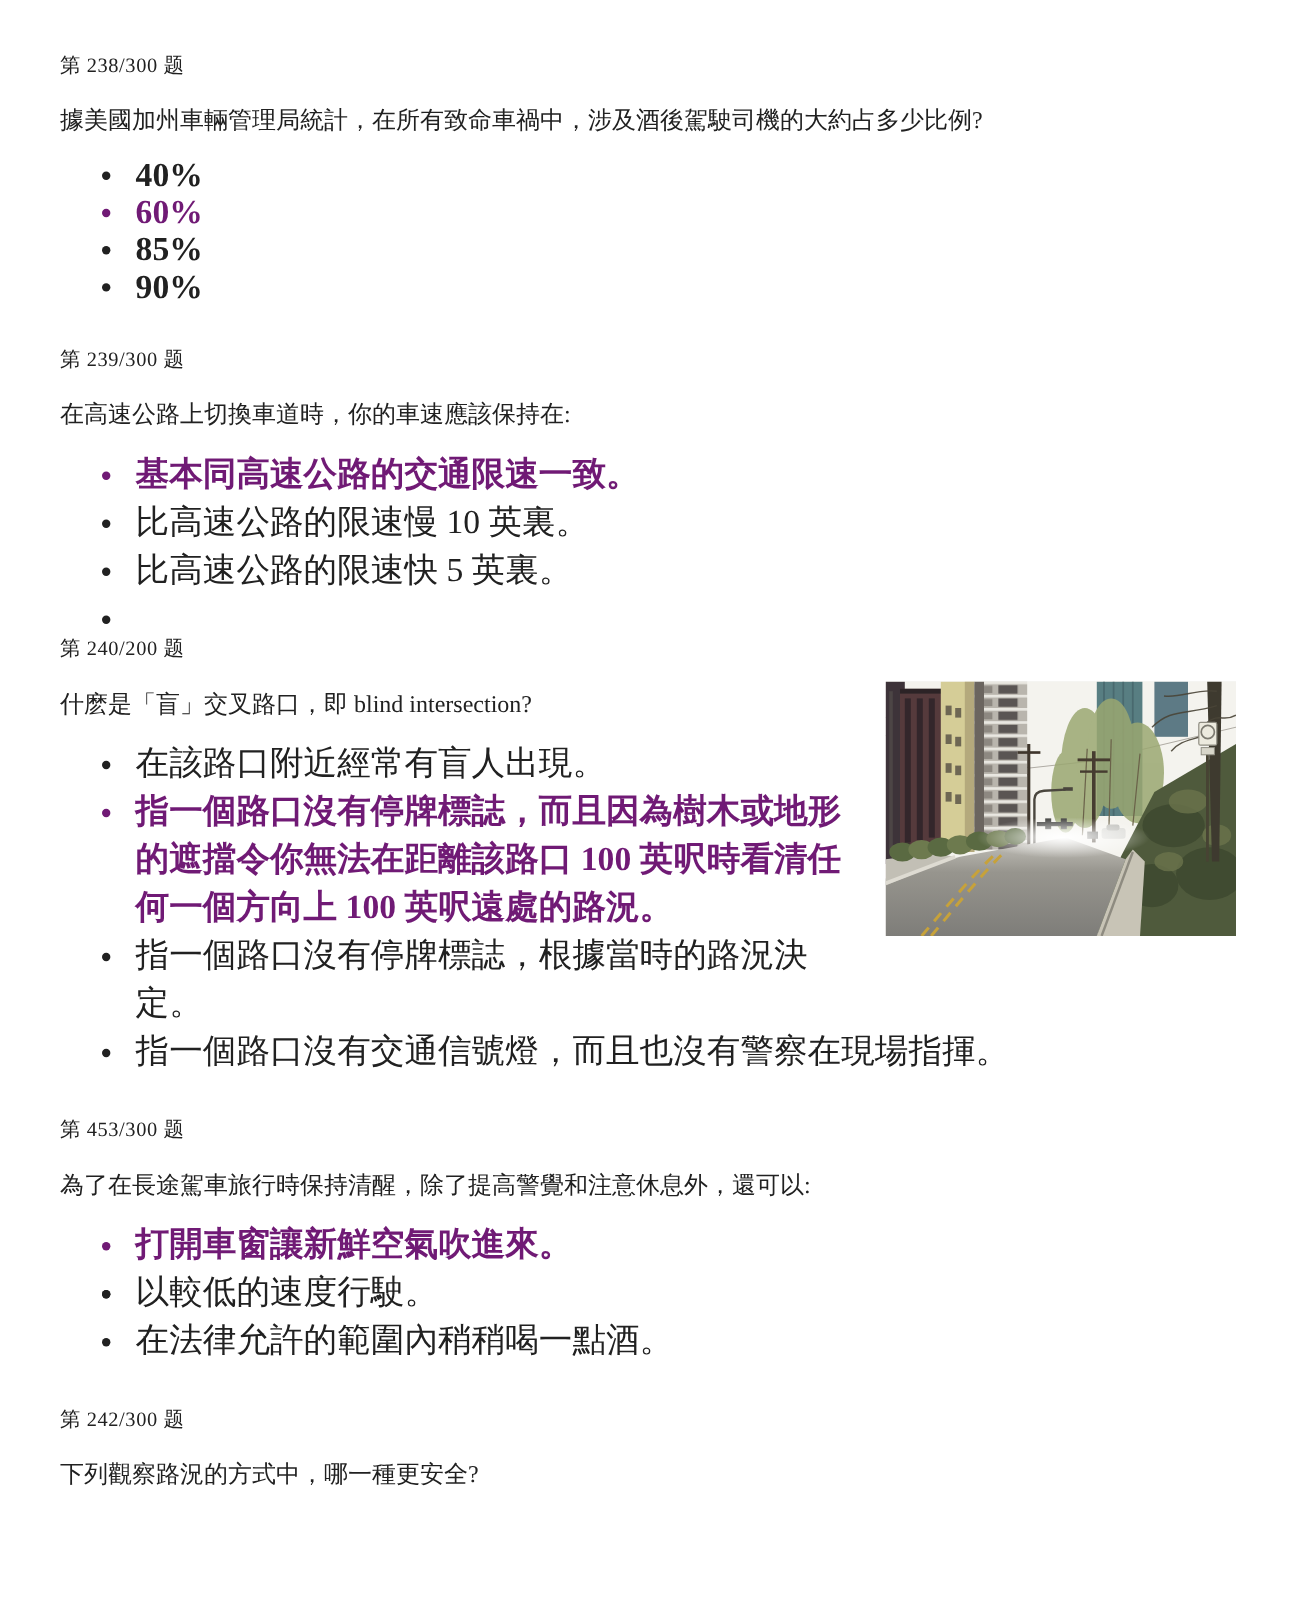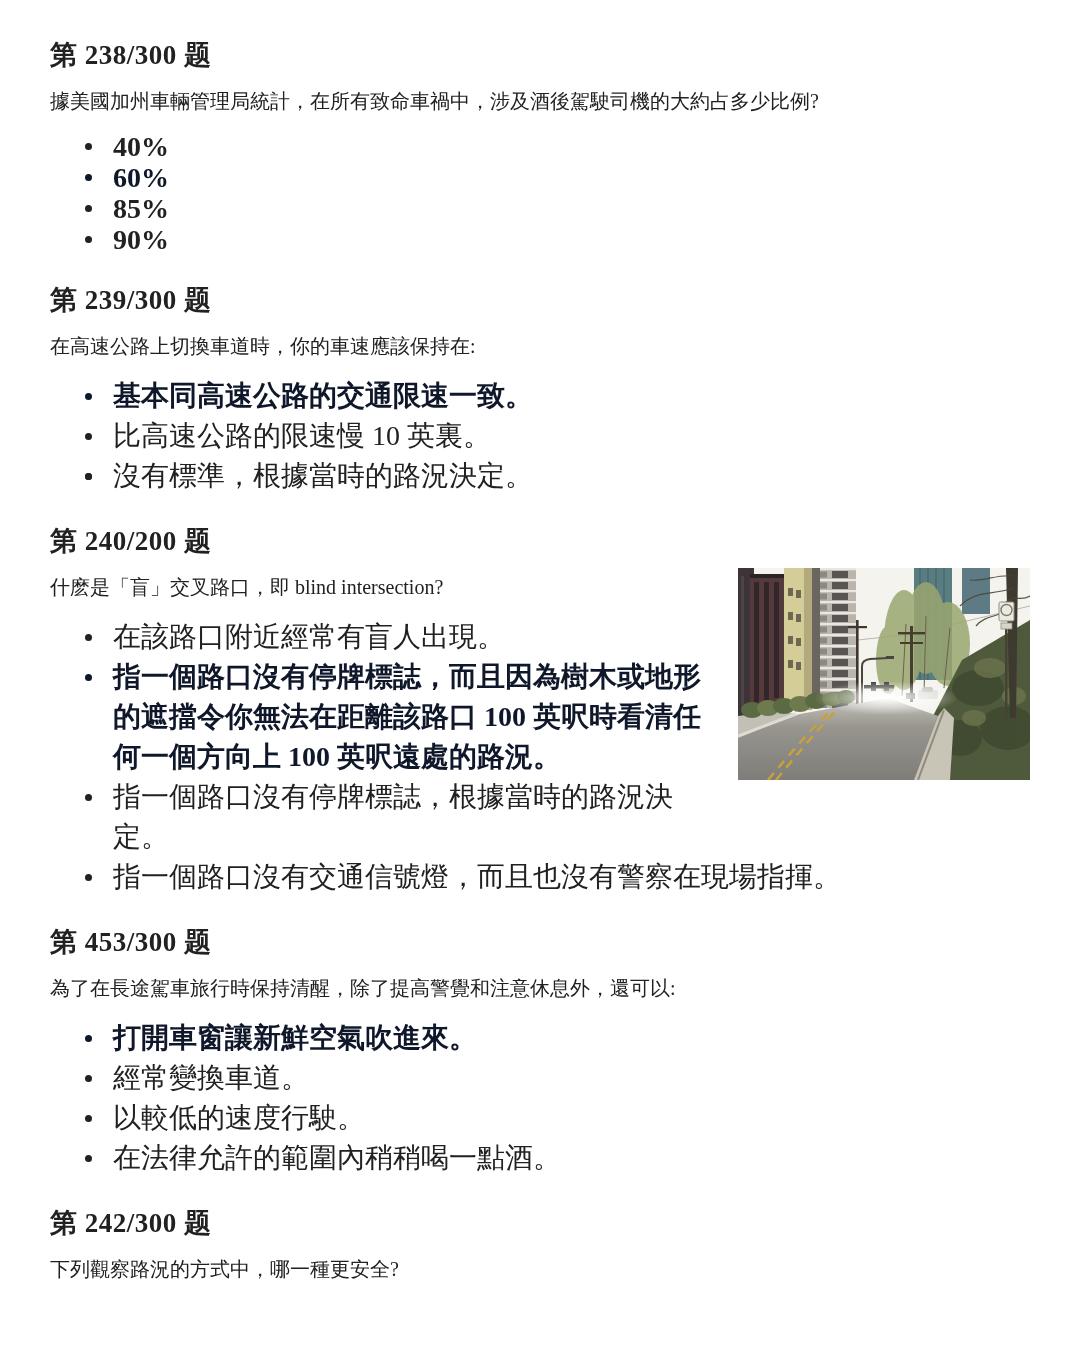--- a/index.html
+++ b/index.html
@@ -5,28 +5,28 @@
   * { margin:0; padding:0; box-sizing:border-box; }
   html,body { background:#ffffff; }
   body {
     width:1080px; height:1345px; overflow:hidden;
     padding:40px 50px 0 50px;
     font-family:"Liberation Serif","DejaVu Serif",serif;
     color:#212121;
   }
   .q { margin-bottom:30px; }
   .q::after { content:""; display:block; clear:both; }
-  .q-num { font-size:27px; font-weight:bold; line-height:30px; margin-bottom:8px; letter-spacing:.5px; }
+  .q-num { font-size:17px; font-weight:normal; line-height:30px; margin-bottom:8px; letter-spacing:.5px; }
   .q-text { font-size:20px; line-height:47px; max-width:965px; }
   .options { padding-top:6px; }
   .opt { position:relative; padding-left:63px; font-size:28px; line-height:40px; }
   .opt .bullet { position:absolute; left:35px; top:17px; width:7px; height:7px; border-radius:50%; background:currentColor; }
   .options.tight .opt { line-height:31px;font-weight:bold; }
   .options.tight .opt .bullet { top:12px; }
-  .opt.correct { color:#0f172a; font-weight:bold; }
+  .opt.correct { color:#701a75; font-weight:bold; }
   .photo {
     float:right; width:292px; height:212px;
     margin:4px 0 10px 18px;
     background:#e8e7e2;
   }
   .photo svg { display:block; width:100%; height:100%; }
 </style>
 </head>
 <body>
 
@@ -40,22 +40,22 @@
     <div class="opt"><span class="bullet"></span><span>90%</span></div>
   </div>
 </div>
 
 <div class="q">
   <div class="q-num">第 239/300 题</div>
   <div class="q-text">在高速公路上切換車道時，你的車速應該保持在:</div>
   <div class="options">
     <div class="opt correct"><span class="bullet"></span><span>基本同高速公路的交通限速一致。</span></div>
     <div class="opt"><span class="bullet"></span><span>比高速公路的限速慢 10 英裏。</span></div>
+    <div class="opt"><span class="bullet"></span><span>比高速公路的限速快 5 英裏。</span></div>
     <div class="opt"><span class="bullet"></span></div>
-    <div class="opt"><span class="bullet"></span><span>沒有標準，根據當時的路況決定。</span></div>
   </div>
 </div>
 
 <div class="q">
   <div class="q-num">第 240/200 题</div>
   <div class="photo" role="img" aria-label="街景照片：上坡道路通往被樹木和地形遮擋的盲交叉路口">
     <svg viewBox="0 0 292 212" preserveAspectRatio="none">
       <defs>
         <linearGradient id="roadg" x1="0" y1="1" x2="0" y2="0">
           <stop offset="0" stop-color="#7e7d79"></stop>
@@ -202,21 +202,21 @@
     <div class="opt"><span class="bullet"></span><span>指一個路口沒有停牌標誌，根據當時的路況決定。</span></div>
     <div class="opt"><span class="bullet"></span><span>指一個路口沒有交通信號燈，而且也沒有警察在現場指揮。</span></div>
   </div>
 </div>
 
 <div class="q">
   <div class="q-num">第 453/300 题</div>
   <div class="q-text">為了在長途駕車旅行時保持清醒，除了提高警覺和注意休息外，還可以:</div>
   <div class="options">
     <div class="opt correct"><span class="bullet"></span><span>打開車窗讓新鮮空氣吹進來。</span></div>
-    <div class="opt"><span class="bullet"></span><span>經常變換車道。</span></div>
+    <div class="opt"><span class="bullet"></span></div>
     <div class="opt"><span class="bullet"></span><span>以較低的速度行駛。</span></div>
     <div class="opt"><span class="bullet"></span><span>在法律允許的範圍內稍稍喝一點酒。</span></div>
   </div>
 </div>
 
 <div class="q">
   <div class="q-num">第 242/300 题</div>
   <div class="q-text">下列觀察路況的方式中，哪一種更安全?</div>
 </div>
 

